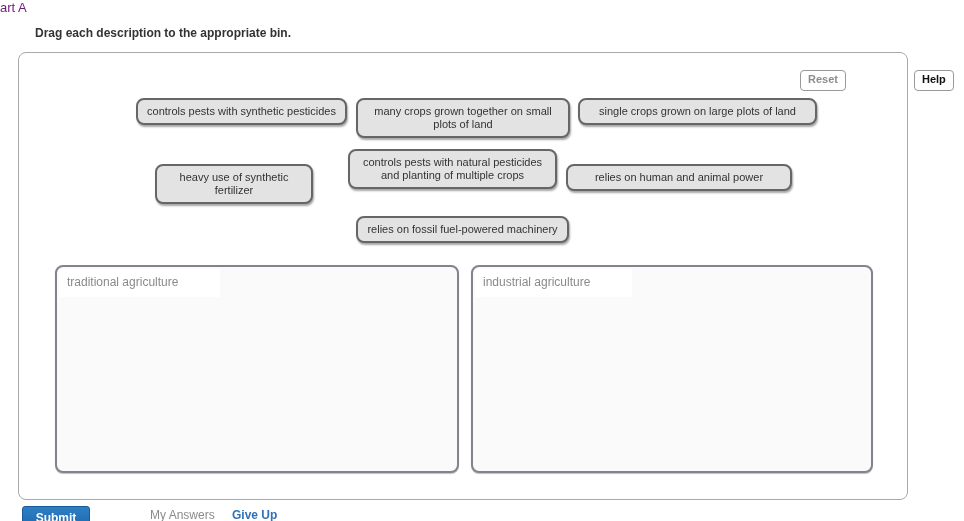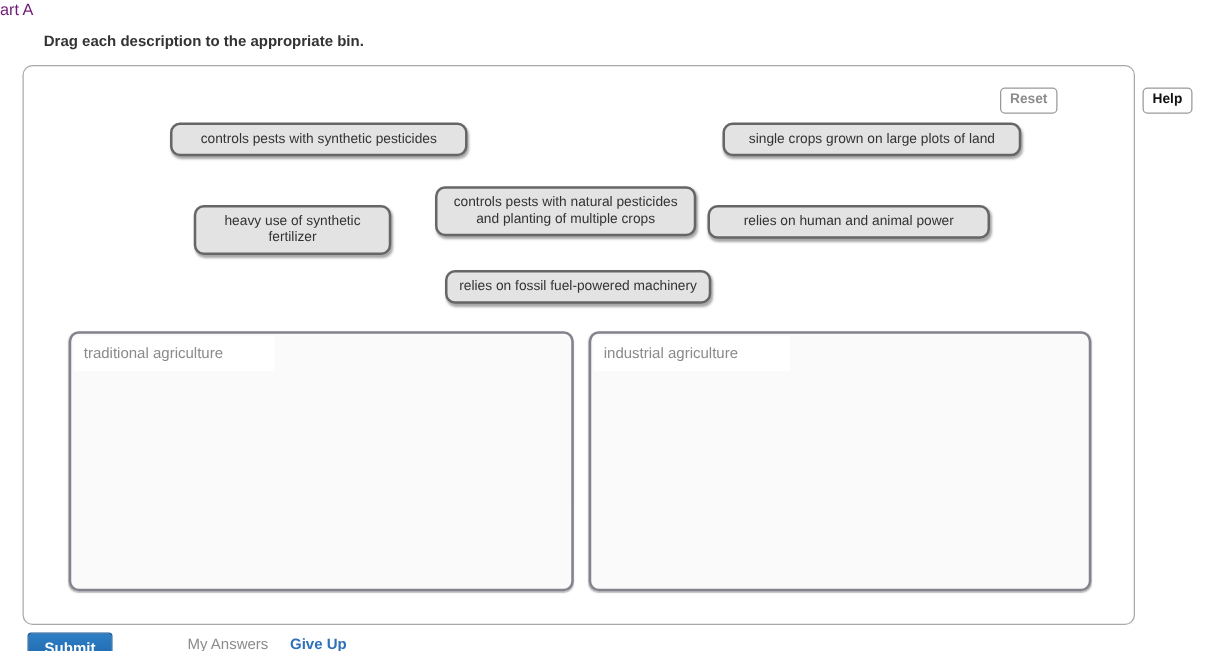--- a/index.html
+++ b/index.html
@@ -44,21 +44,21 @@
     background: #e3e3e3;
     border: 2px solid #666;
     border-radius: 8px;
     box-shadow: 1px 2px 2px rgba(0,0,0,0.35);
     color: #333;
     font-size: 11px; line-height: 13px;
     text-align: center;
     padding: 5px 4px;
     cursor: move;
   }
-  .chip-1 { left: 117px; top: 45px;  width: 238px; }
+  .chip-1 { left: 117px; top: 45px;  width: 211px; }
   .chip-2 { left: 337px; top: 45px;  width: 214px; }
   .chip-3 { left: 559px; top: 45px;  width: 239px; }
   .chip-4 { left: 136px; top: 111px; width: 158px; }
   .chip-5 { left: 329px; top: 96px;  width: 209px; }
   .chip-6 { left: 547px; top: 111px; width: 226px; }
   .chip-7 { left: 337px; top: 163px; width: 213px; }
 
   .bin {
     position: absolute; top: 212px; height: 208px;
     background: #fafafa;
@@ -104,20 +104,21 @@
 
   <div class="part-label">art A</div>
   <div class="instruction">Drag each description to the appropriate bin.</div>
 
   <div class="panel">
 
     <button class="tool-btn reset-btn">Reset</button>
     <button class="tool-btn help-btn">Help</button>
 
     <div class="chip chip-1">controls pests with synthetic pesticides</div>
+    <div class="chip chip-2">many crops grown together on small plots of land</div>
     <div class="chip chip-3">single crops grown on large plots of land</div>
     <div class="chip chip-4">heavy use of synthetic fertilizer</div>
     <div class="chip chip-5">controls pests with natural pesticides and planting of multiple crops</div>
     <div class="chip chip-6">relies on human and animal power</div>
     <div class="chip chip-7">relies on fossil fuel-powered machinery</div>
 
     <div class="bin bin-1">
       <span class="bin-label">traditional agriculture</span>
     </div>
     <div class="bin bin-2">

